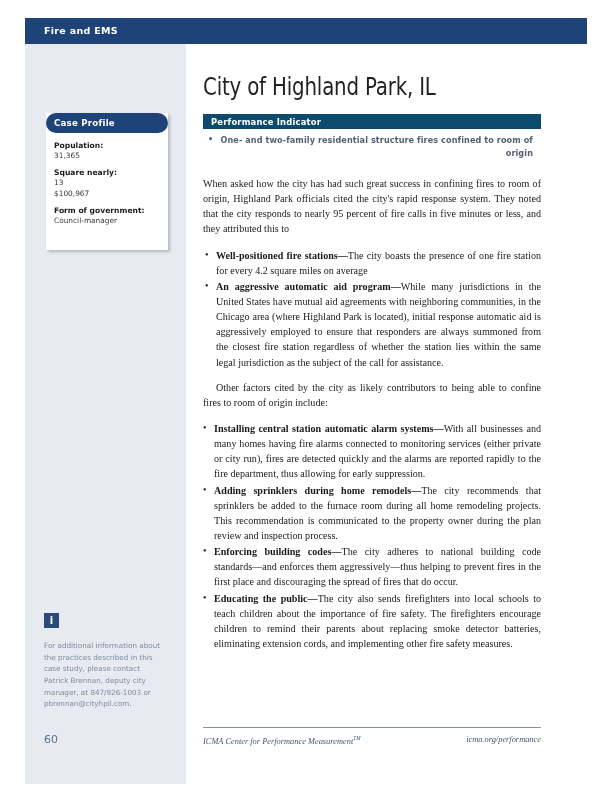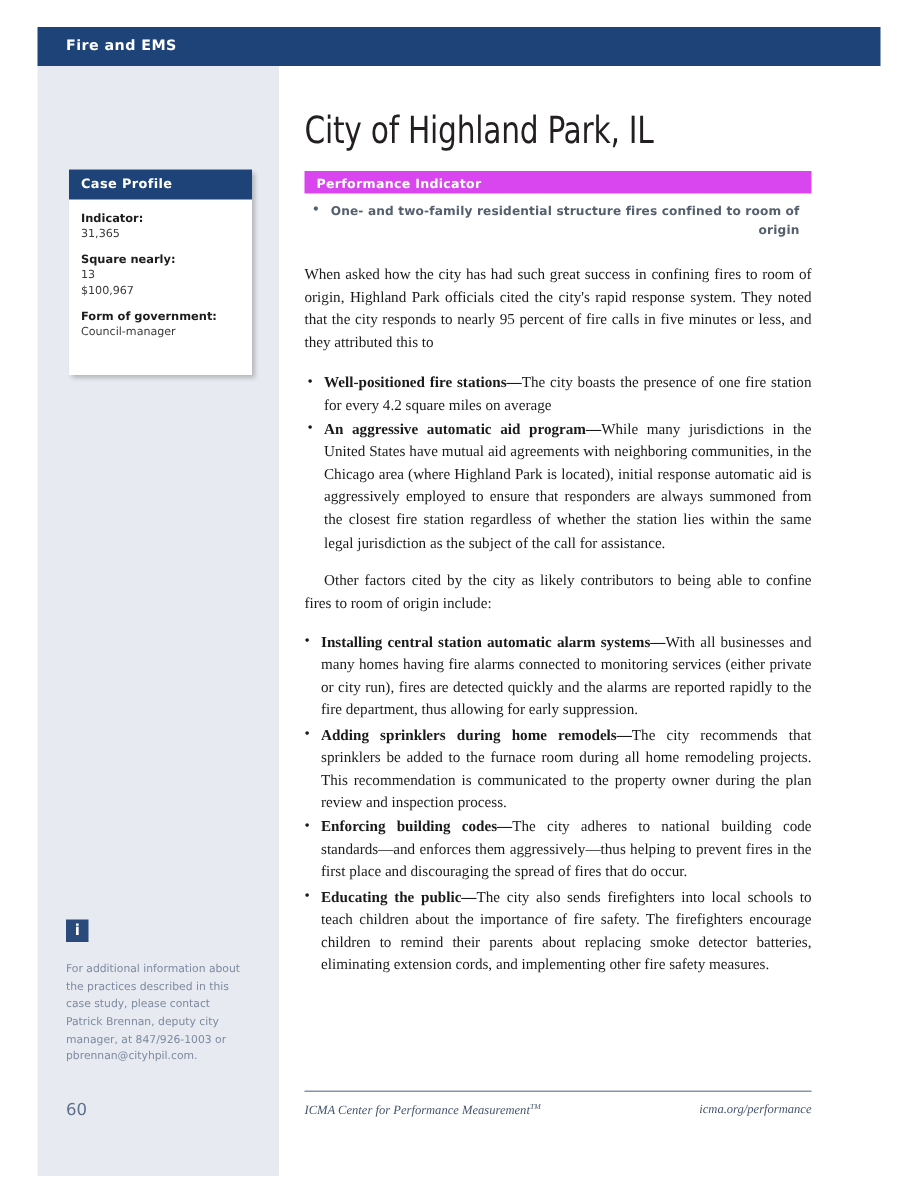--- a/index.html
+++ b/index.html
@@ -55,20 +55,21 @@
     box-shadow: 2px 2px 3px rgba(0,0,0,.22);
   }
   .case-card-head {
     background: #1e4379;
     color: #ffffff;
     font-family: "DejaVu Sans", sans-serif;
     font-size: 8.6px;
     font-weight: bold;
     letter-spacing: .25px;
     padding: 5px 0 5px 8px;
+    border-radius: 10px;
   }
   .case-card-body {
     padding: 7px 8px 22px 8px;
   }
   .cp-label {
     font-family: "DejaVu Sans", sans-serif;
     font-size: 7.6px;
     font-weight: bold;
     color: #1c1c1c;
     line-height: 1.45;
@@ -134,21 +135,21 @@
     transform: scaleX(0.88);
     transform-origin: left center;
   }
 
   .pi-bar {
     position: absolute;
     left: 203px;
     top: 114px;
     width: 338px;
     height: 15px;
-    background: #d946ef;
+    background: #0c4a6e;
   }
   .pi-bar span {
     position: absolute;
     left: 8px;
     top: 3px;
     font-family: "DejaVu Sans", sans-serif;
     font-size: 8.4px;
     font-weight: bold;
     letter-spacing: .2px;
     color: #ffffff;
@@ -271,21 +272,21 @@
 
 <div class="top-bar">
   <div class="top-bar-label">Fire and EMS</div>
 </div>
 
 <div class="sidebar"></div>
 
 <div class="case-card">
   <div class="case-card-head">Case Profile</div>
   <div class="case-card-body">
-    <div class="cp-label">Indicator:</div>
+    <div class="cp-label">Population:</div>
     <div class="cp-value">31,365</div>
 
     <div class="cp-label">Square nearly:</div>
     <div class="cp-value">13</div>
 
     <div class="cp-value">$100,967</div>
 
     <div class="cp-label">Form of government:</div>
     <div class="cp-value">Council-manager</div>
   </div>

